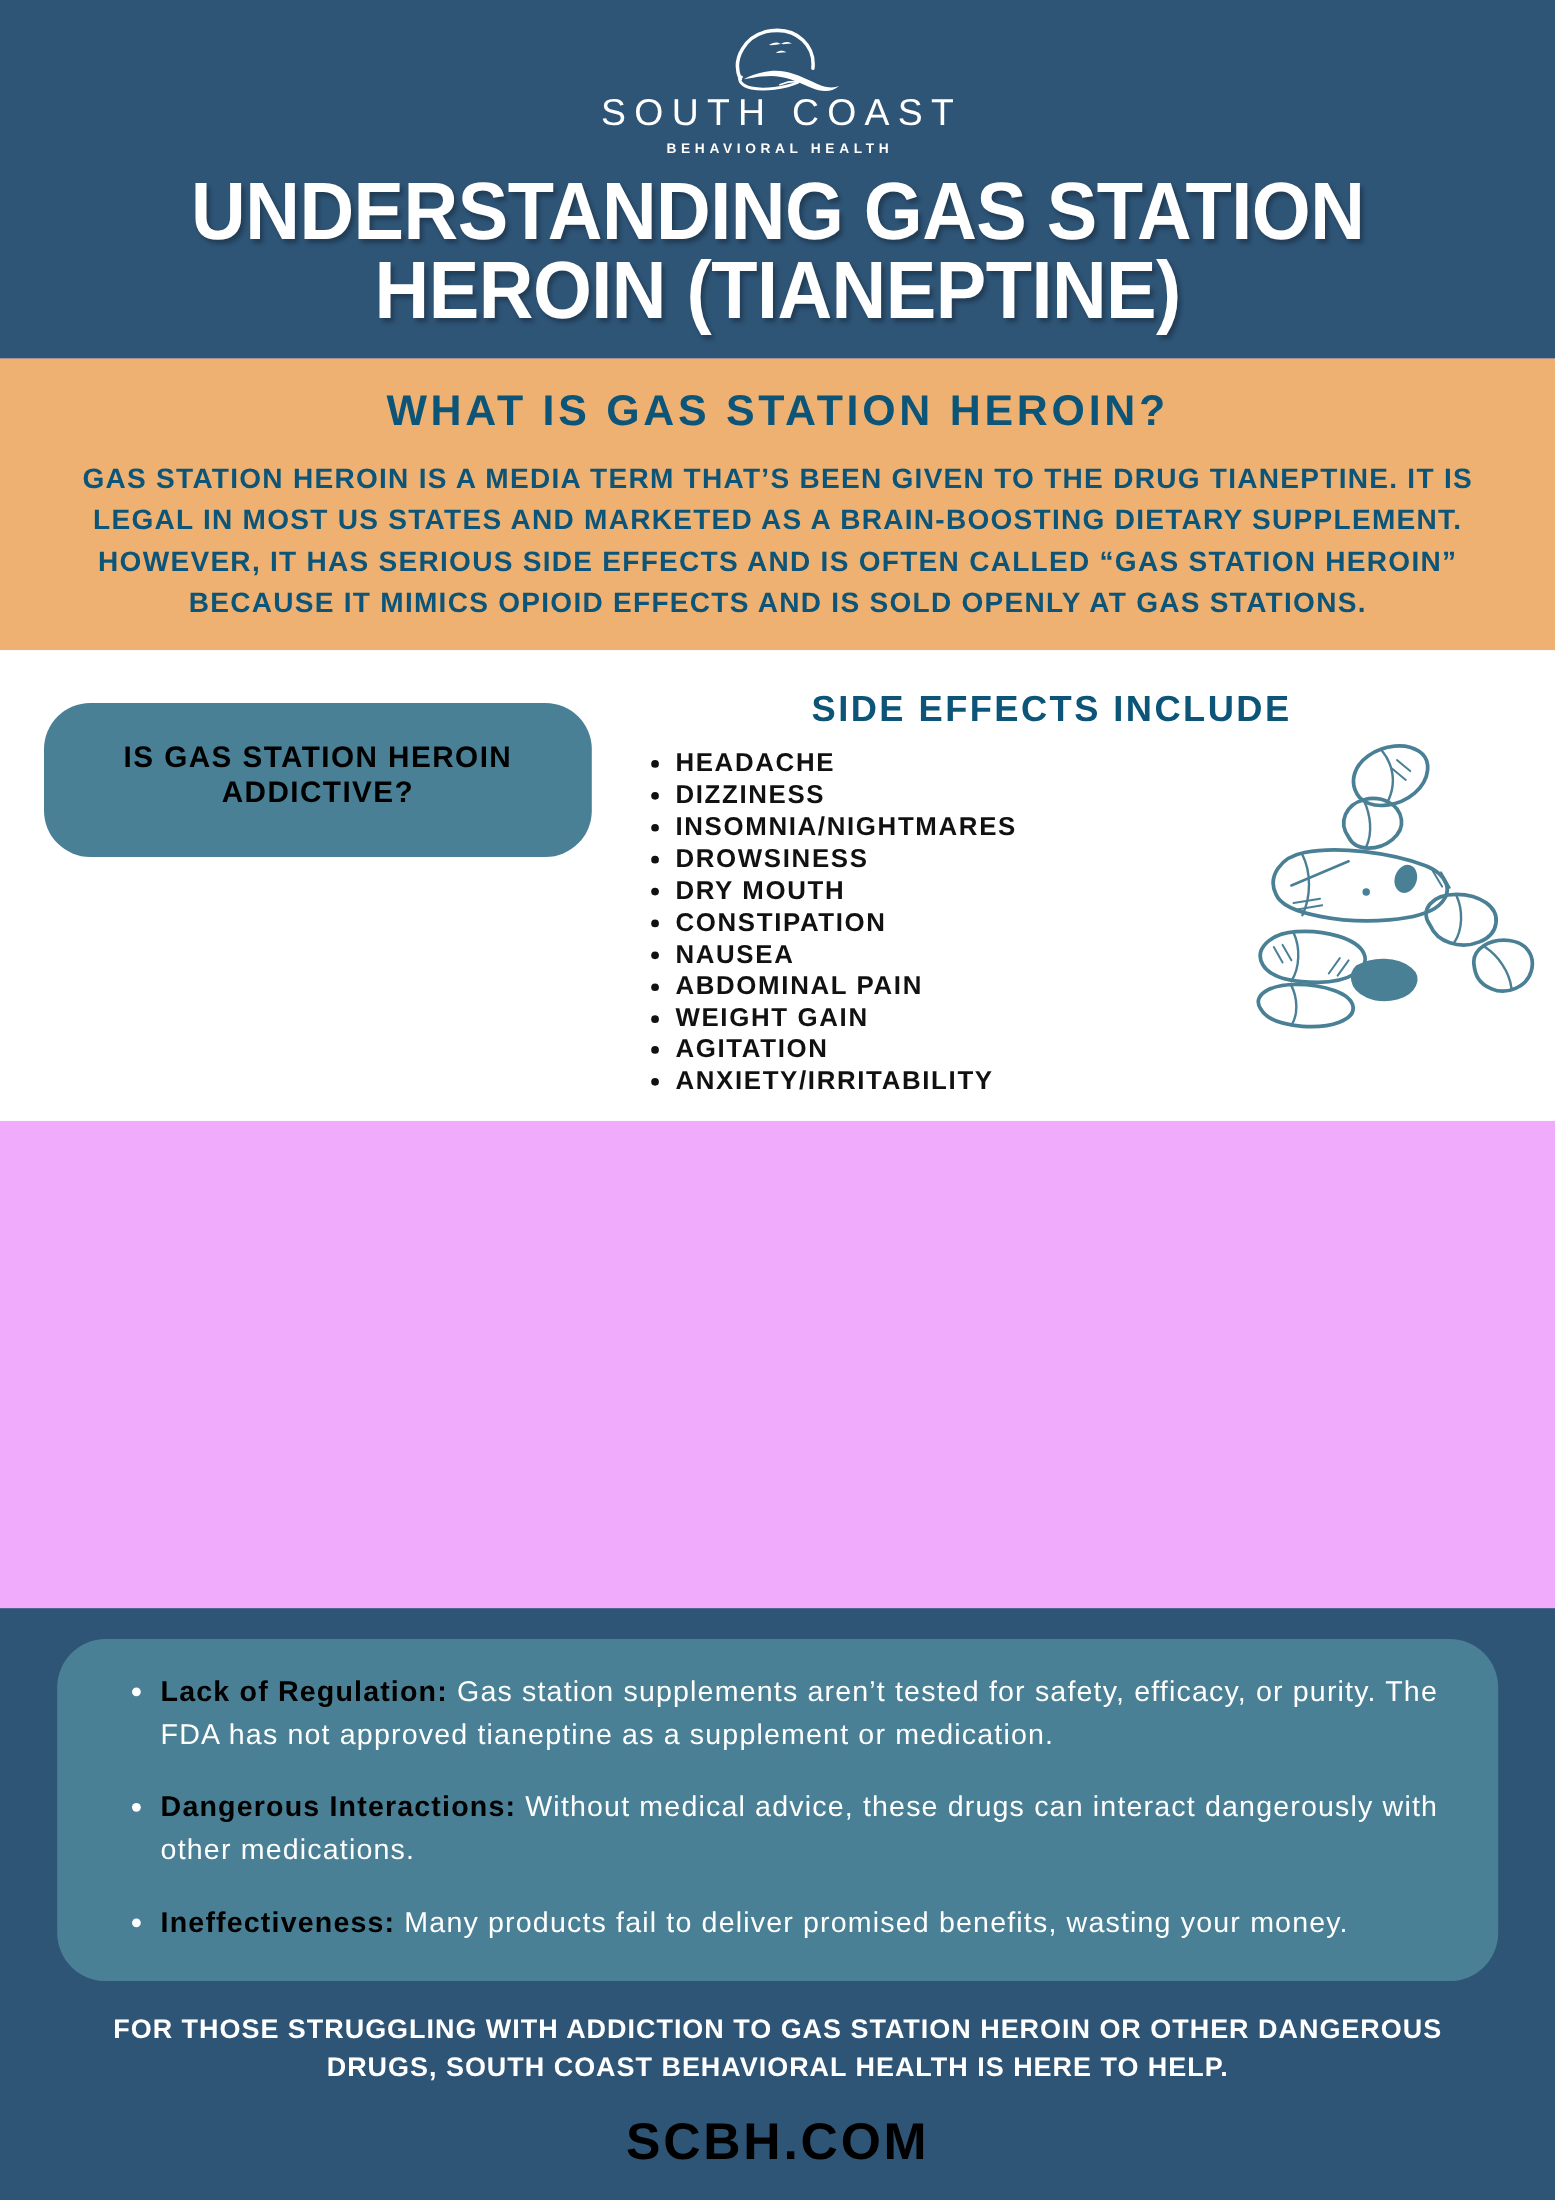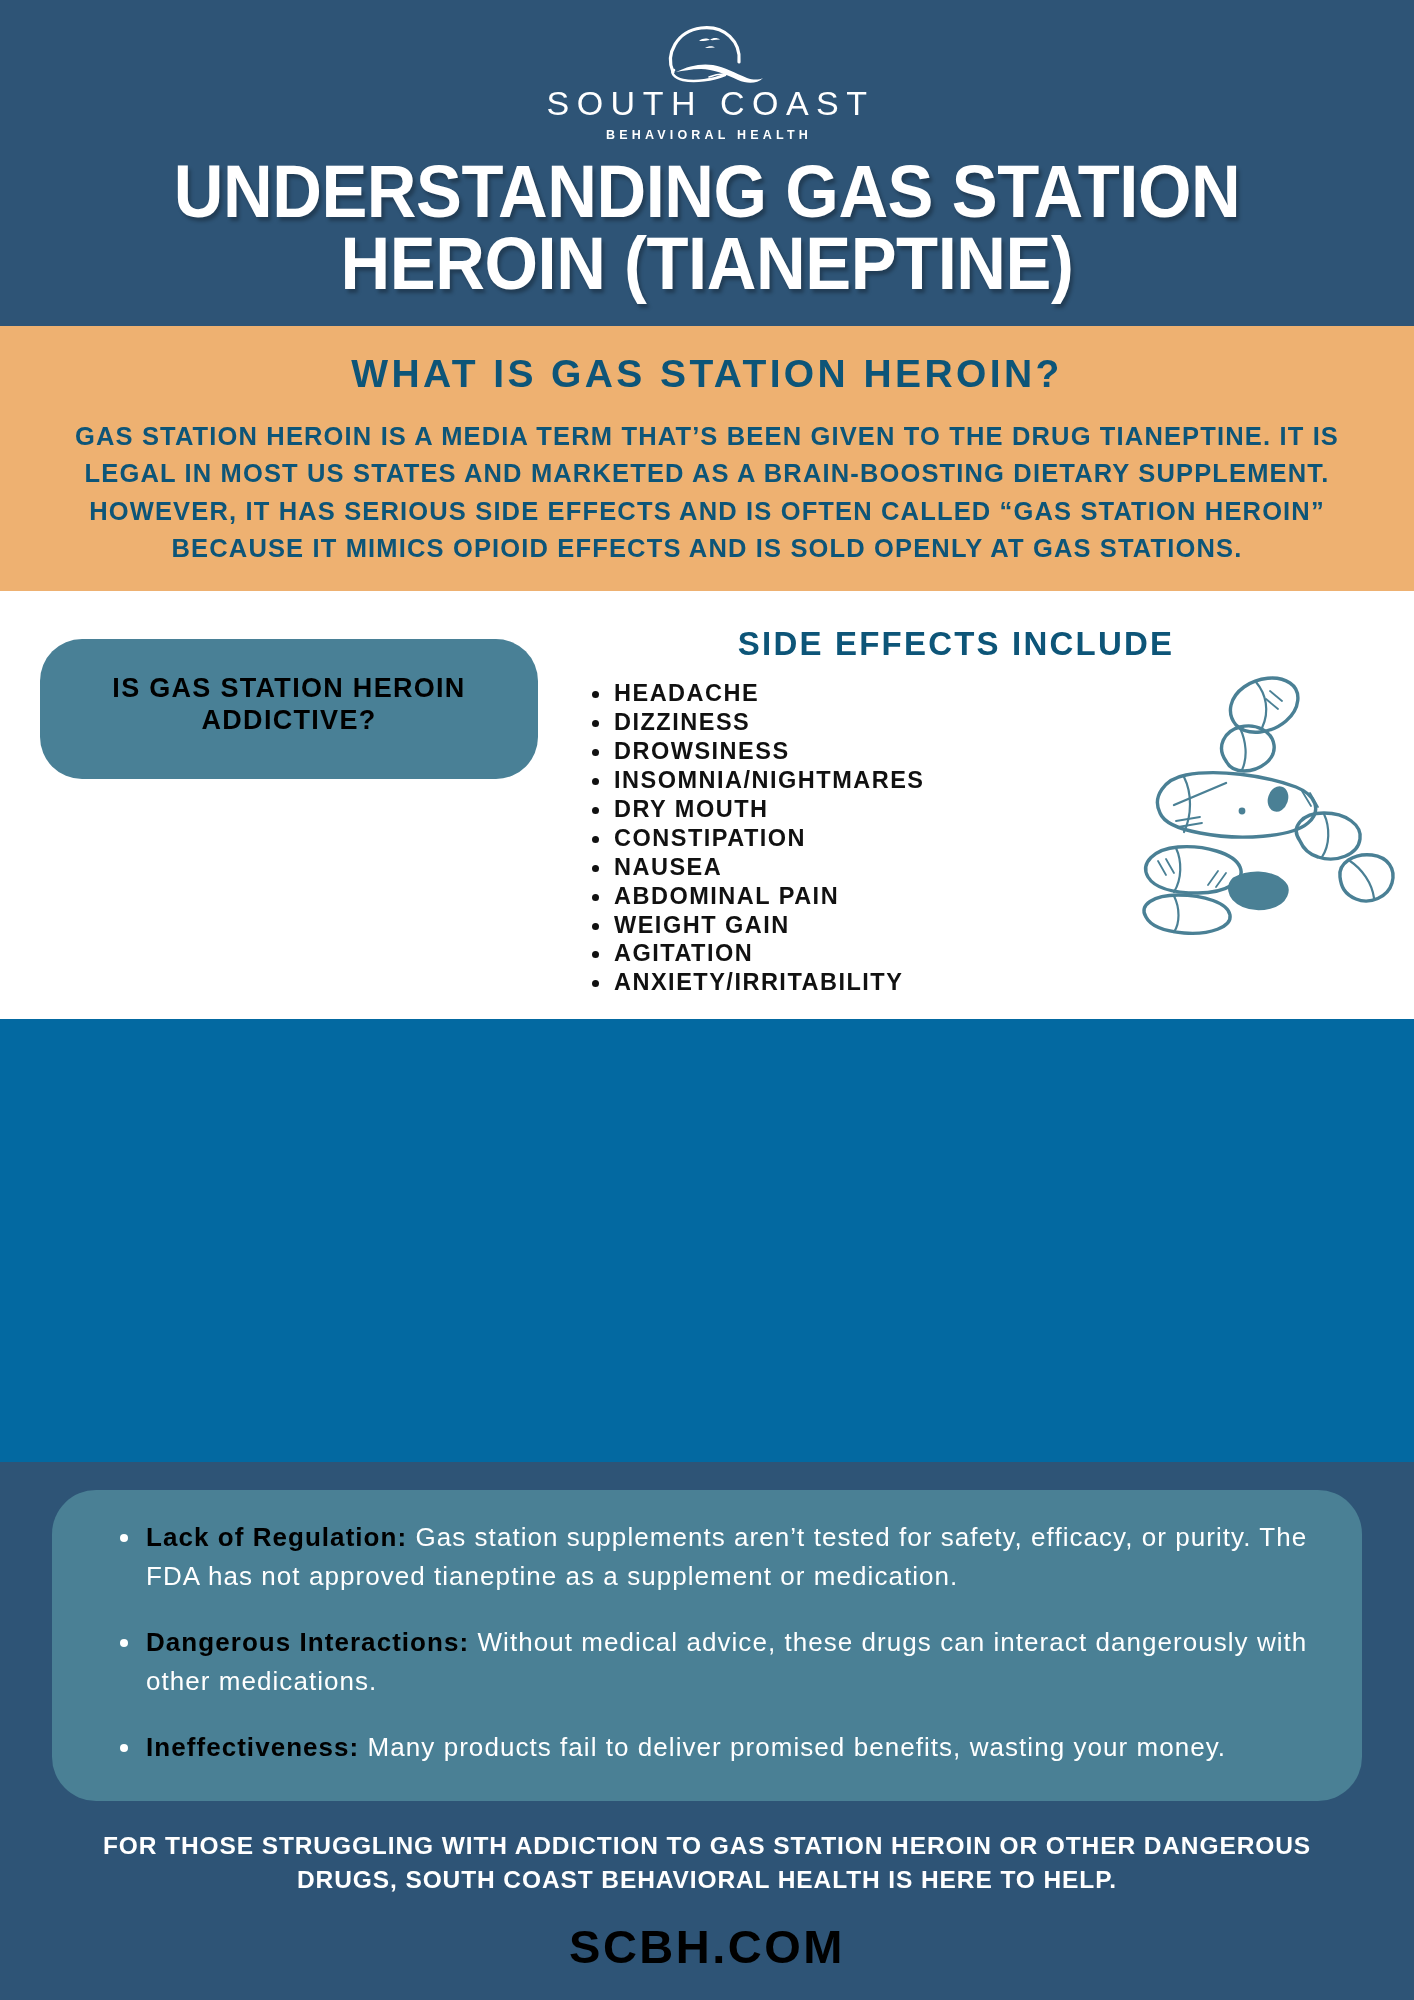--- a/index.html
+++ b/index.html
@@ -9,21 +9,21 @@
     height: 2000px;
     background: #ffffff;
     font-family: "Liberation Sans", sans-serif;
   }
 
   #poster {
     position: relative;
     width: 1414px;
     height: 2000px;
     overflow: hidden;
-    background: #0369a1;
+    background: #f0abfc;
   }
 
   
   .header {
     background: #2e5476;
     padding: 22px 0 26px 0;
   }
 
   .logo-wrap {
     display: flex;
@@ -333,22 +333,22 @@
             <path d="M210 212 C208 198, 224 188, 242 190 C258 192, 266 204, 262 218
                      C258 232, 240 240, 226 234 C214 229, 211 221, 210 212 Z"></path>
             <path d="M220 196 C232 204, 242 218, 244 233" stroke-width="2.2"></path>
           </g>
         </svg>
       </span>
 
       <ul class="effects-list">
         <li>HEADACHE</li>
         <li>DIZZINESS</li>
+        <li>INSOMNIA/NIGHTMARES</li>
         <li>DROWSINESS</li>
-        <li>INSOMNIA/NIGHTMARES</li>
         <li>DRY MOUTH</li>
         <li>CONSTIPATION</li>
         <li>NAUSEA</li>
         <li>ABDOMINAL PAIN</li>
         <li>WEIGHT GAIN</li>
         <li>AGITATION</li>
         <li>ANXIETY/IRRITABILITY</li>
       </ul>
     </div>
   </div>

